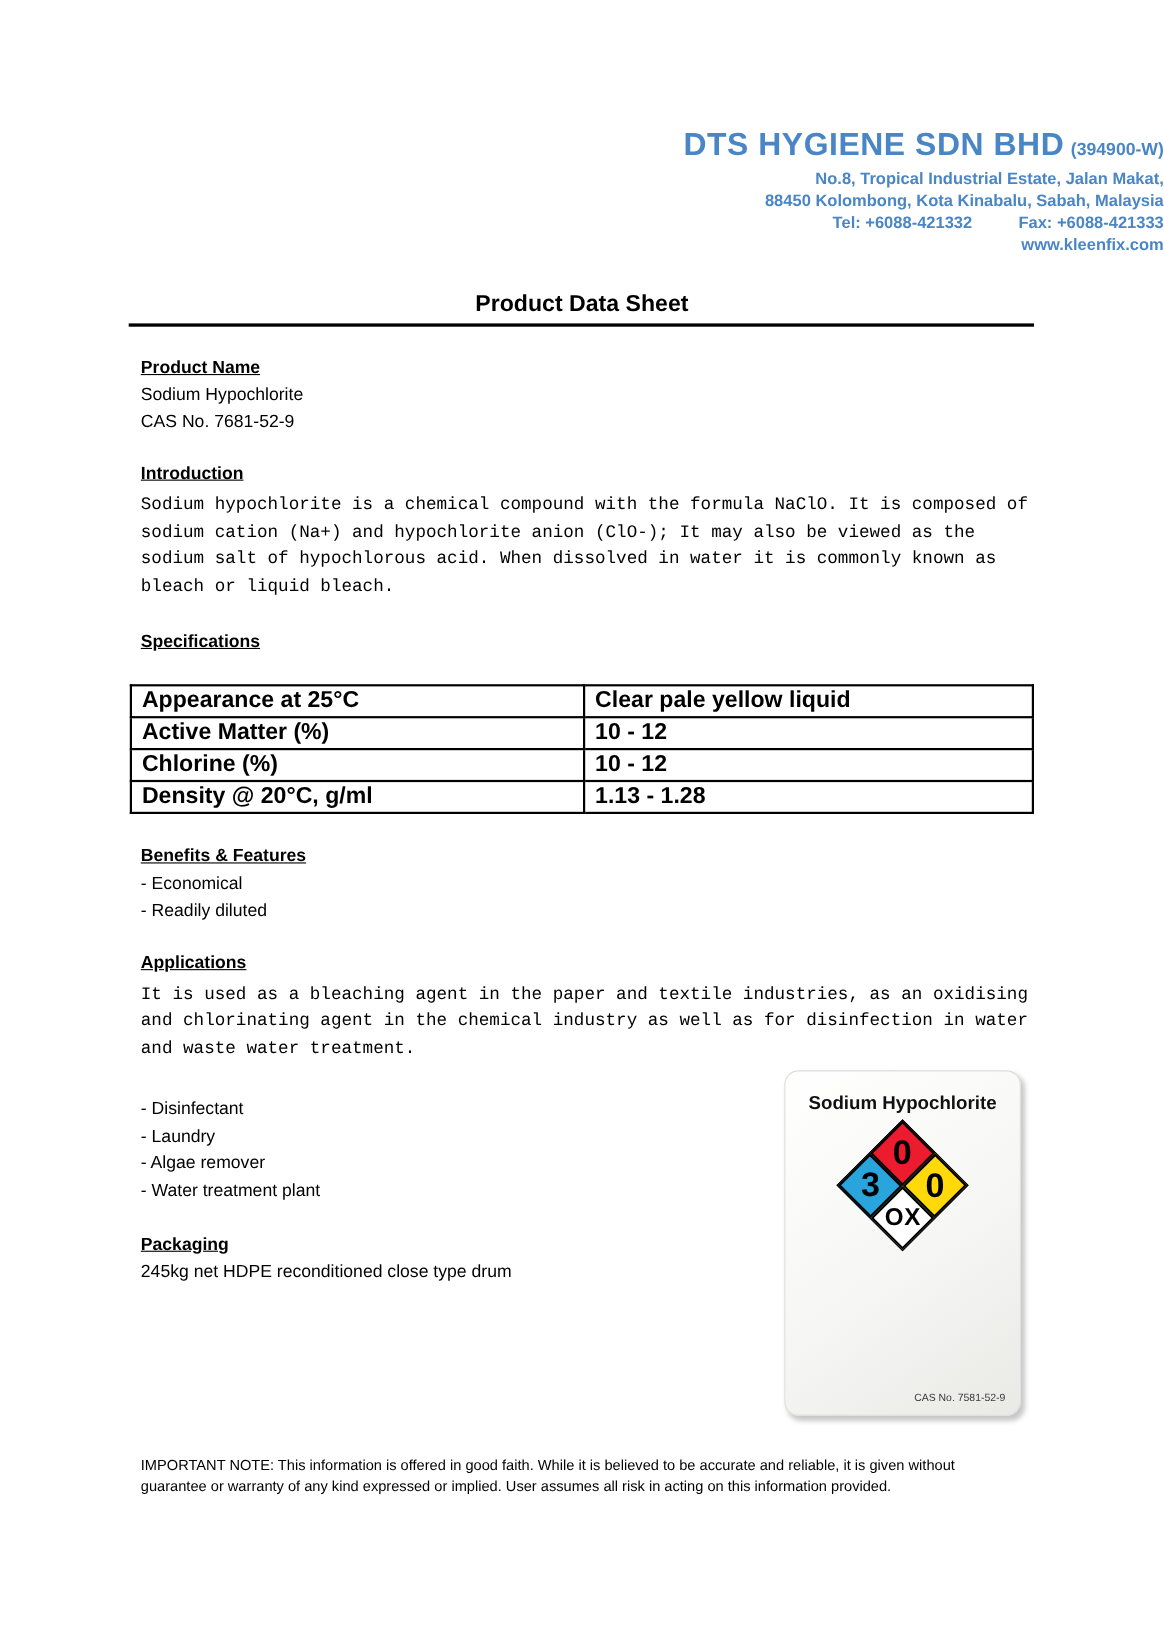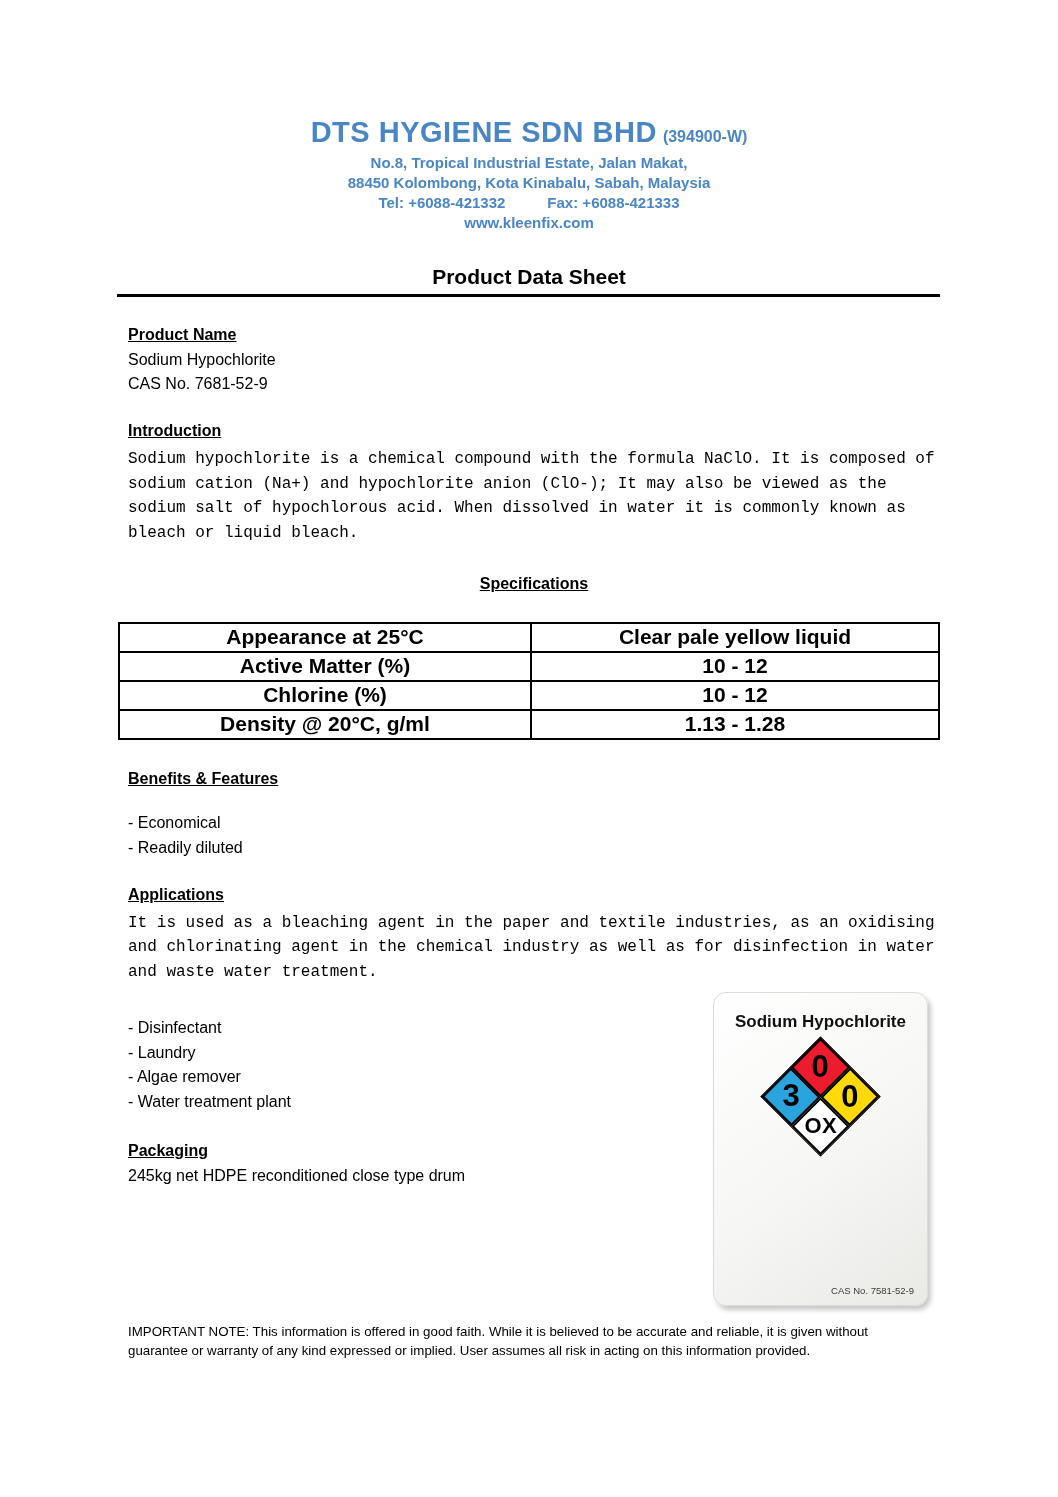--- a/index.html
+++ b/index.html
@@ -11,21 +11,21 @@
     width: 1058px;
     height: 1497px;
     background: #ffffff;
     overflow: hidden;
     margin: 0 auto;
   }
 
   
   .letterhead {
     padding-top: 122px;
-    text-align: center;
+    text-align: right;
     color: #4a86c6;
     font-weight: bold;
     line-height: 20px;
   }
   .company-line { margin-bottom: 6px; }
   .company-name {
     font-size: 29px;
     letter-spacing: 0.5px;
   }
   .company-reg {
@@ -59,40 +59,40 @@
     font-weight: bold;
     text-decoration: underline;
     font-size: 16px;
   }
   .body-line { line-height: 24.5px; }
   .body-par { line-height: 24.5px; font-family: Liberation Mono, monospace; }
 
   .sec-product   { margin-top: 26px; }
   .sec-intro     { margin-top: 22px; }
   .sec-intro .section-heading { margin-bottom: 4px; }
-  .sec-specs     { margin-top: 27px; text-align: center; }
+  .sec-specs     { margin-top: 27px; }
 
   
   .spec-table {
     border-collapse: collapse;
     width: 822px;
     margin-left: -10px;
     margin-top: 25px;
     font-weight: bold;
     font-size: 21px;
   }
   .spec-table td {
     border: 2px solid #000;
     padding: 1px 9px 2px 9px;
     height: 25px;
   }
   .spec-table td.prop { width: 412px; }
 
   .sec-benefits  { margin-top: 27px; }
-  .sec-benefits .section-heading { margin-bottom: 20px; }
+  .sec-benefits .section-heading { margin-bottom: 1px; }
   .sec-apps      { margin-top: 23px; }
   .sec-apps .section-heading { margin-bottom: 3px; }
 
   
   .uses-zone { position: relative; height: 355px; }
   .uses-list { padding-top: 32px; }
   .uses-list .body-line { line-height: 24.5px; }
   .sec-packaging { margin-top: 25px; }
 
   

